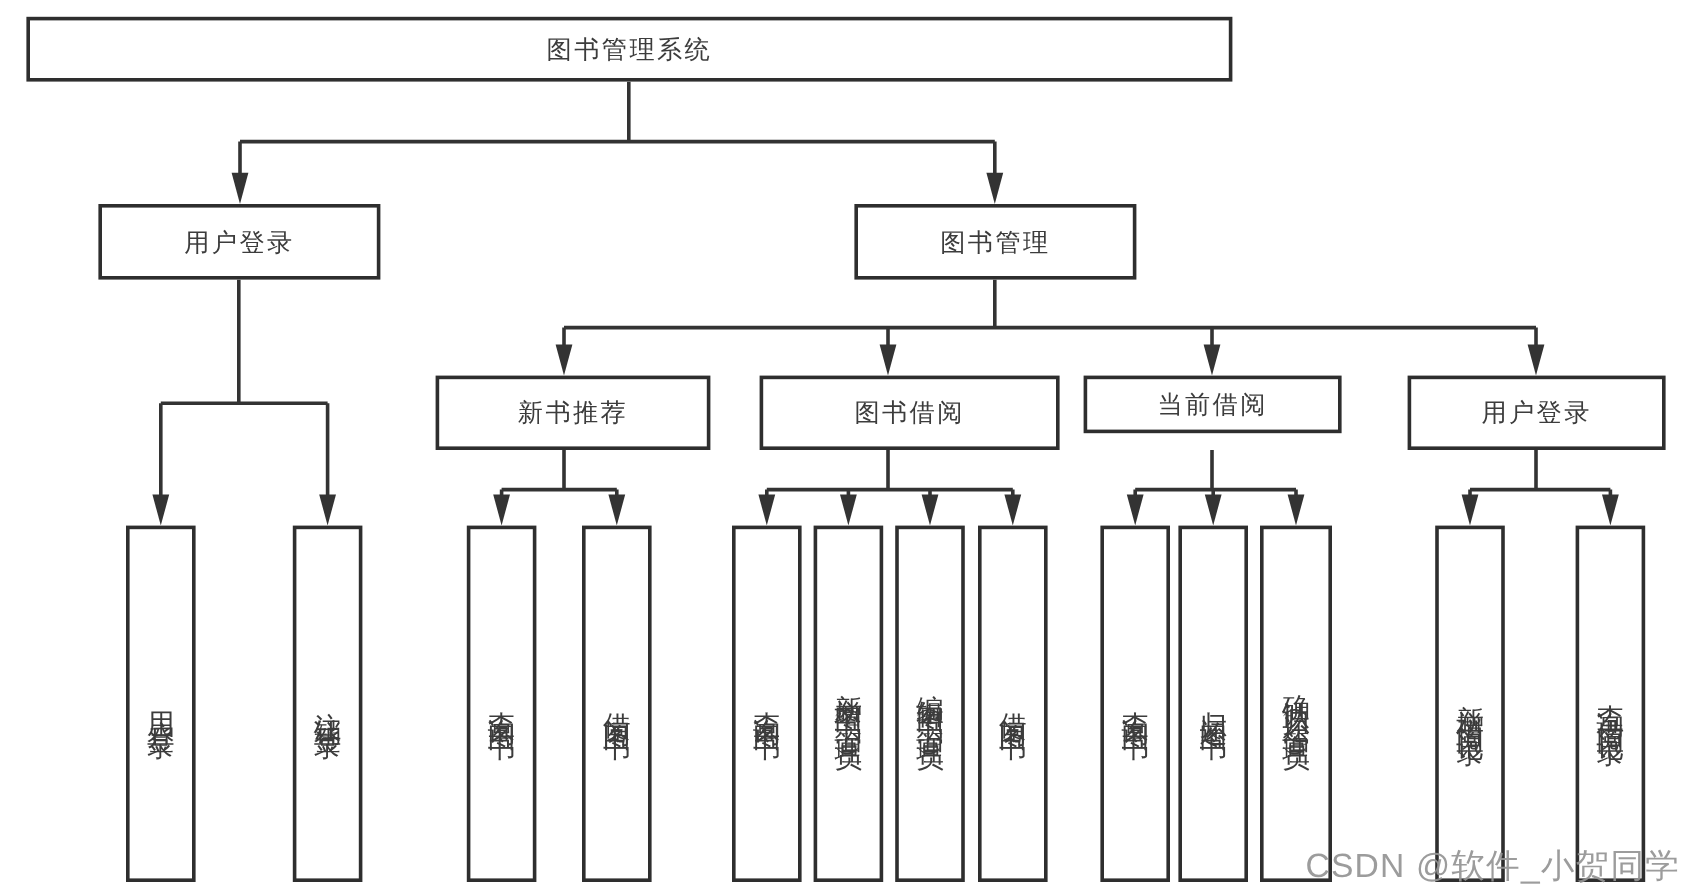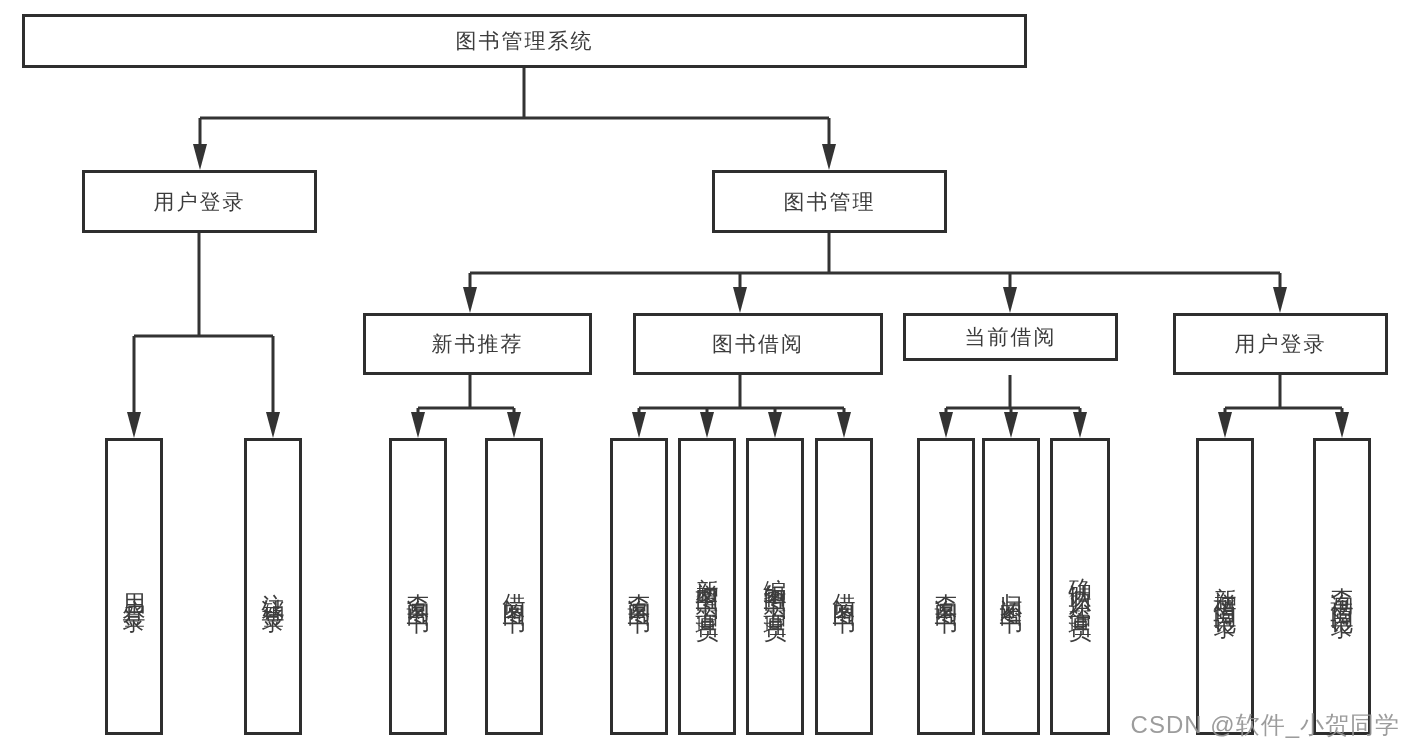--- a/index.html
+++ b/index.html
@@ -15,21 +15,21 @@
     display:flex; align-items:center; justify-content:center;
     color:#3c3c3c; z-index:1;text-align:right;
   }
   .h-label { font-size:21px; letter-spacing:2px; white-space:nowrap; }
   .v-label {
     writing-mode:vertical-rl; text-orientation:upright;
     font-size:23px; letter-spacing:6px; line-height:1;
   }
   .watermark {
     position:absolute; right:5px; bottom:6px; z-index:5;
-    font-size:24px; letter-spacing:1px;
+    font-size:28px; letter-spacing:1px;
     color:rgba(148,148,148,0.92); white-space:nowrap;
   }
 </style>
 </head>
 <body>
 
 <div class="canvas">
 
   <svg class="connectors" width="1405" height="747" viewBox="0 0 1405 747">
     <path fill="none" stroke="#333333" stroke-width="3" d="

